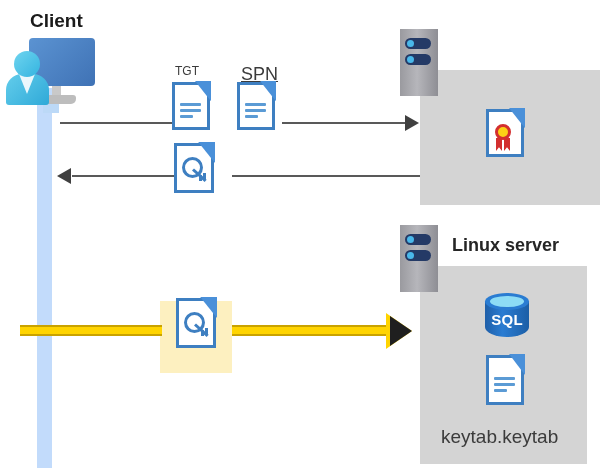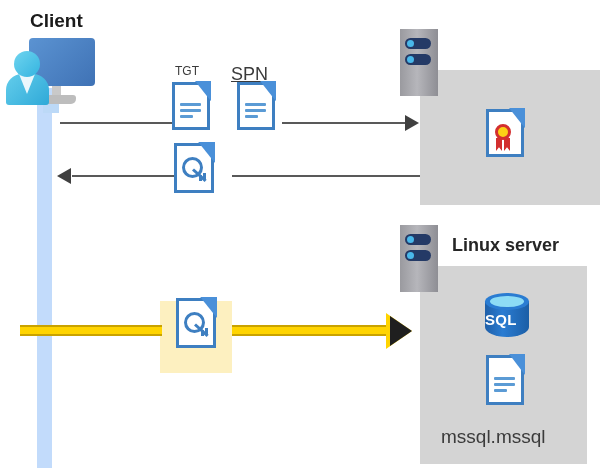--- a/index.html
+++ b/index.html
@@ -52,21 +52,21 @@
   .doc{position:absolute;}
   .doc .body{position:absolute;left:0;top:0;width:100%;height:100%;
       background:#ffffff;border:3px solid #3e7fc1;box-sizing:border-box;}
   .doc .fold2{position:absolute;right:-1px;top:-1px;width:42%;height:42%;
       background:#4a90d9;clip-path:polygon(0 0,100% 100%,100% 0);}
   .doc .ln{position:absolute;background:#5b9bd5;height:3px;border-radius:1px;}
 
   
   .lbl{position:absolute;color:#3b3b3b;}
   #tgt-label{left:175px;top:56px;font-size:12px;}
-  #spn-label{left:231px;top:56px;font-size:18px;text-decoration:underline;}
+  #spn-label{left:241px;top:56px;font-size:18px;text-decoration:underline;}
   #keytab-label{left:441px;top:418px;font-size:19px;color:#3b3b3b;}
 
   
   .rack{position:absolute;width:38px;height:67px;
         background:linear-gradient(90deg,#9a9a9f 0%,#b6b6bb 45%,#8e8e94 100%);}
   .rack .pill{position:absolute;left:5px;width:26px;height:11px;
         background:#243a66;border-radius:6px;}
   .rack .pill i{position:absolute;left:2px;top:2px;width:7px;height:7px;
         border-radius:50%;background:#49b8ea;display:block;}
   #dc-rack{left:400px;top:29px;}
@@ -103,21 +103,21 @@
 
   
   #sql-icon{left:485px;top:285px;width:44px;height:52px;}
   .db-body{position:absolute;left:0;top:8px;width:44px;height:36px;
       background:linear-gradient(90deg,#1f5fa8 0%,#2a7cd2 40%,#1b5ea6 100%);
       border-radius:0 0 22px 22px/0 0 10px 10px;}
   .db-top{position:absolute;left:0;top:0px;width:44px;height:17px;border-radius:50%;
       background:#2a7cd2;}
   .db-top-in{position:absolute;left:5px;top:3px;width:34px;height:11px;border-radius:50%;
       background:#8ddcf5;}
-  .db-text{position:absolute;left:0;top:18px;width:24px;text-align:center;
+  .db-text{position:absolute;left:0;top:18px;width:44px;text-align:center;
       font-size:15px;font-weight:bold;color:#ffffff;letter-spacing:0.3px;}
 
   
   .key-ring{position:absolute;width:15px;height:15px;border:3px solid #3e7fc1;border-radius:50%;}
   .key-shaft{position:absolute;width:17px;height:3px;background:#3e7fc1;
       transform:rotate(42deg);transform-origin:left center;}
   .key-tooth1{position:absolute;width:3px;height:6px;background:#3e7fc1;}
   .key-tooth2{position:absolute;width:3px;height:6px;background:#3e7fc1;}
 </style>
 </head>
@@ -228,15 +228,15 @@
     <div class="db-text">SQL</div>
   </div>
 
   <div class="doc" style="left:486px;top:355px;width:38px;height:50px;">
     <div class="body"></div>
     <div class="fold2"></div>
     <div class="ln" style="left:8px;top:22px;width:21px;"></div>
     <div class="ln" style="left:8px;top:28px;width:21px;"></div>
     <div class="ln" style="left:8px;top:34px;width:13px;"></div>
   </div>
-  <div class="abs lbl" id="keytab-label">mssql.mssql</div>
+  <div class="abs lbl" id="keytab-label">keytab.keytab</div>
 
 </div>
 
 </body></html>

